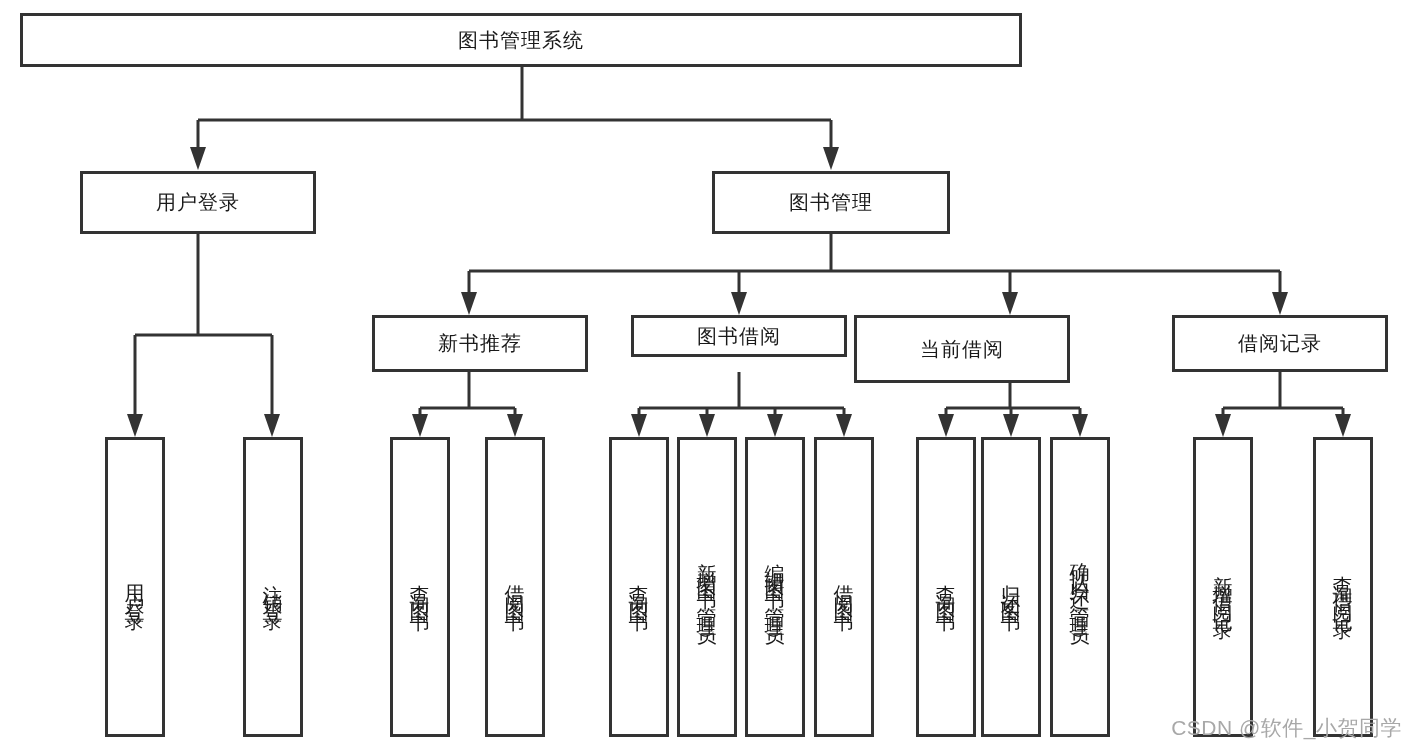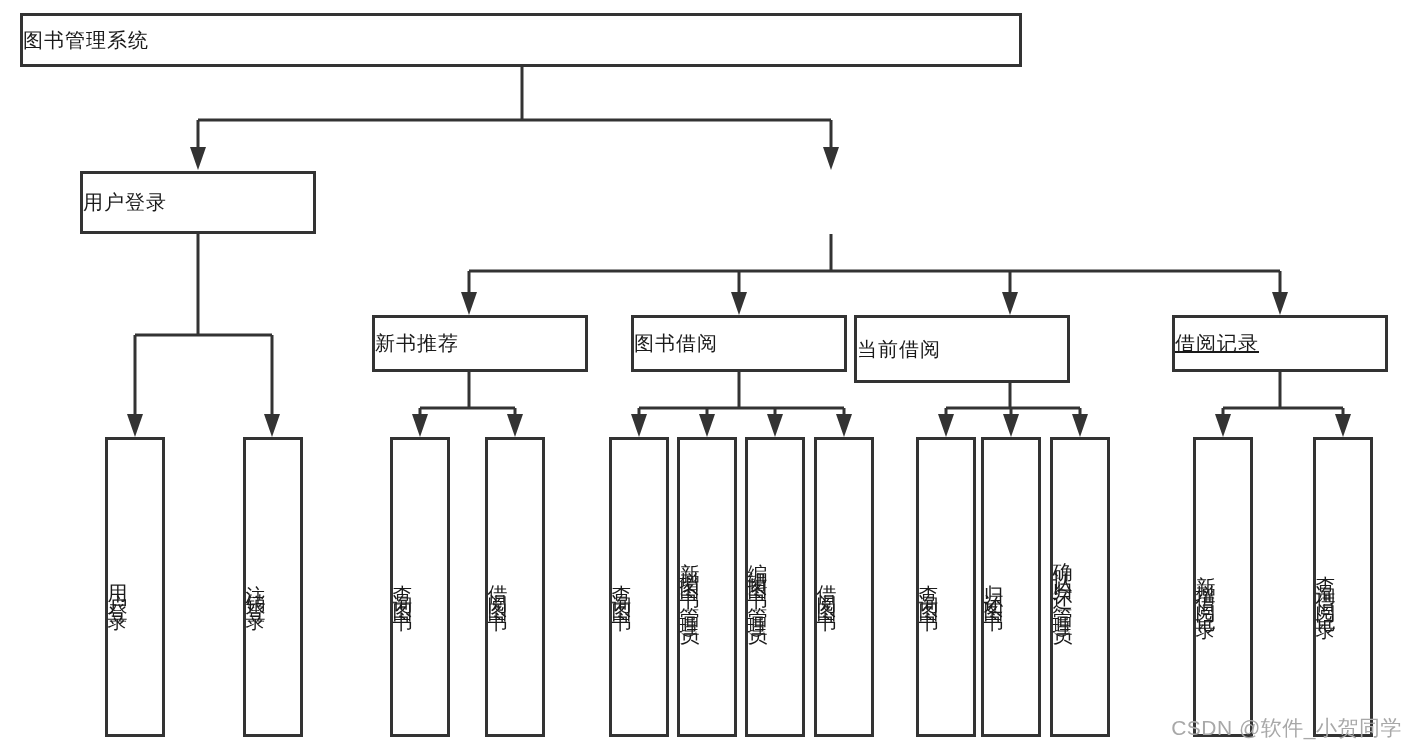--- a/index.html
+++ b/index.html
@@ -9,21 +9,21 @@
     background:#ffffff;
     overflow:hidden;
     font-family:"Liberation Sans","DejaVu Sans",sans-serif;
   }
   #connectors{position:absolute;left:0;top:0;width:1405px;height:747px;z-index:1;}
   .box{
     position:absolute;
     box-sizing:border-box;
     border:3px solid #333333;
     background:#ffffff;
-    display:flex;align-items:center;justify-content:flex-start;
+    display:flex;align-items:center;justify-content:center;
     z-index:2;
     color:#1a1a1a;
   }
   .hlabel{
     font-size:20px;
     letter-spacing:1px;
     white-space:nowrap;
     color:#1a1a1a;
   }
   .leaf{width:60px;height:300px;top:437px;}
@@ -116,31 +116,34 @@
     </g>
   </svg>
 
   <div class="box" style="left:20px;top:13px;width:1002px;height:54px;">
     <span class="hlabel">图书管理系统</span>
   </div>
 
   <div class="box" style="left:80px;top:171px;width:236px;height:63px;">
     <span class="hlabel">用户登录</span>
   </div>
+  <div class="box" style="left:712px;top:171px;width:238px;height:63px;">
+    <span class="hlabel">图书管理</span>
+  </div>
 
   <div class="box" style="left:372px;top:315px;width:216px;height:57px;">
     <span class="hlabel">新书推荐</span>
   </div>
-  <div class="box" style="left:631px;top:315px;width:216px;height:57px;">
+  <div class="box" style="left:631px;top:315px;width:216px;height:42px;">
     <span class="hlabel">图书借阅</span>
   </div>
   <div class="box" style="left:854px;top:315px;width:216px;height:68px;">
     <span class="hlabel">当前借阅</span>
   </div>
-  <div class="box" style="left:1172px;top:315px;width:216px;height:57px;text-decoration:underline;">
+  <div class="box" style="left:1172px;top:315px;width:216px;height:57px;">
     <span class="hlabel">借阅记录</span>
   </div>
 
   <div class="box leaf" style="left:105px;">
     <span class="vlabel">用户登录</span>
   </div>
   <div class="box leaf" style="left:243px;">
     <span class="vlabel">注销登录</span>
   </div>
 

